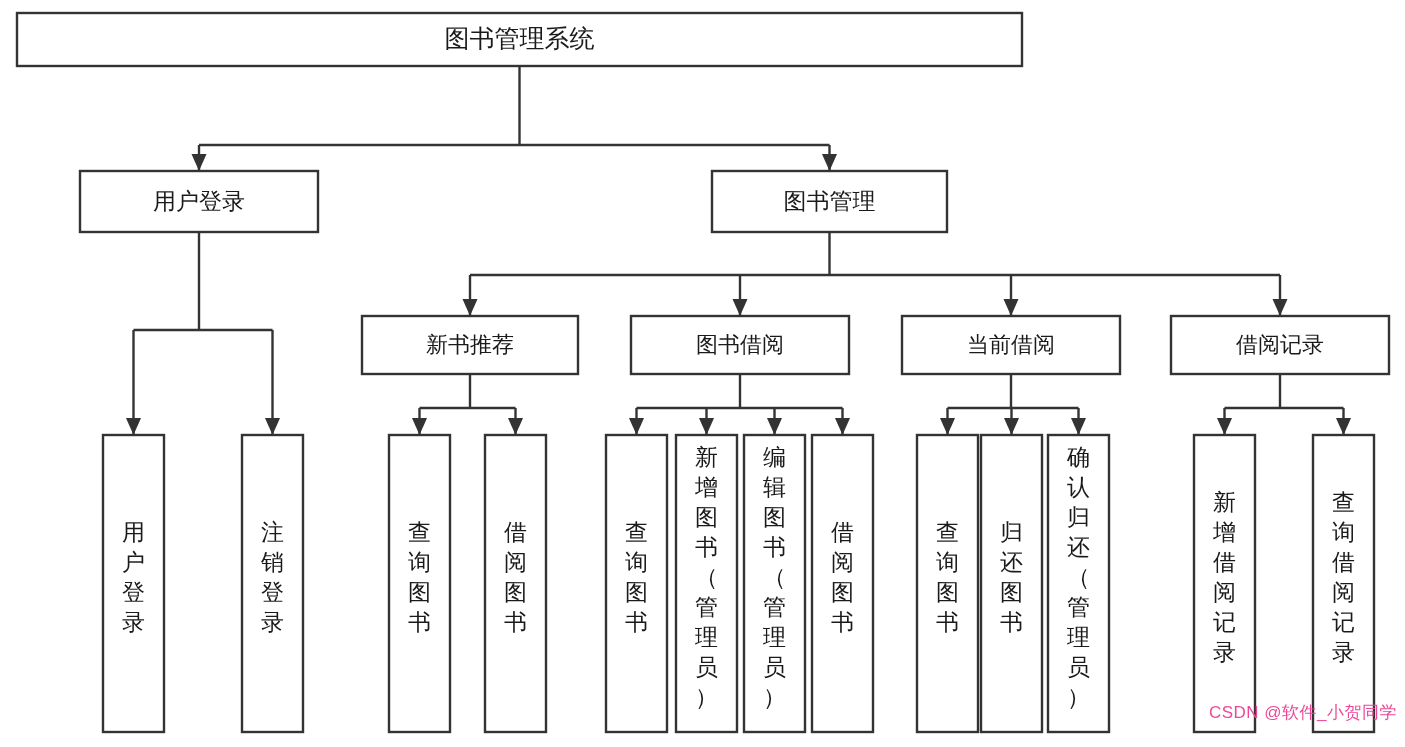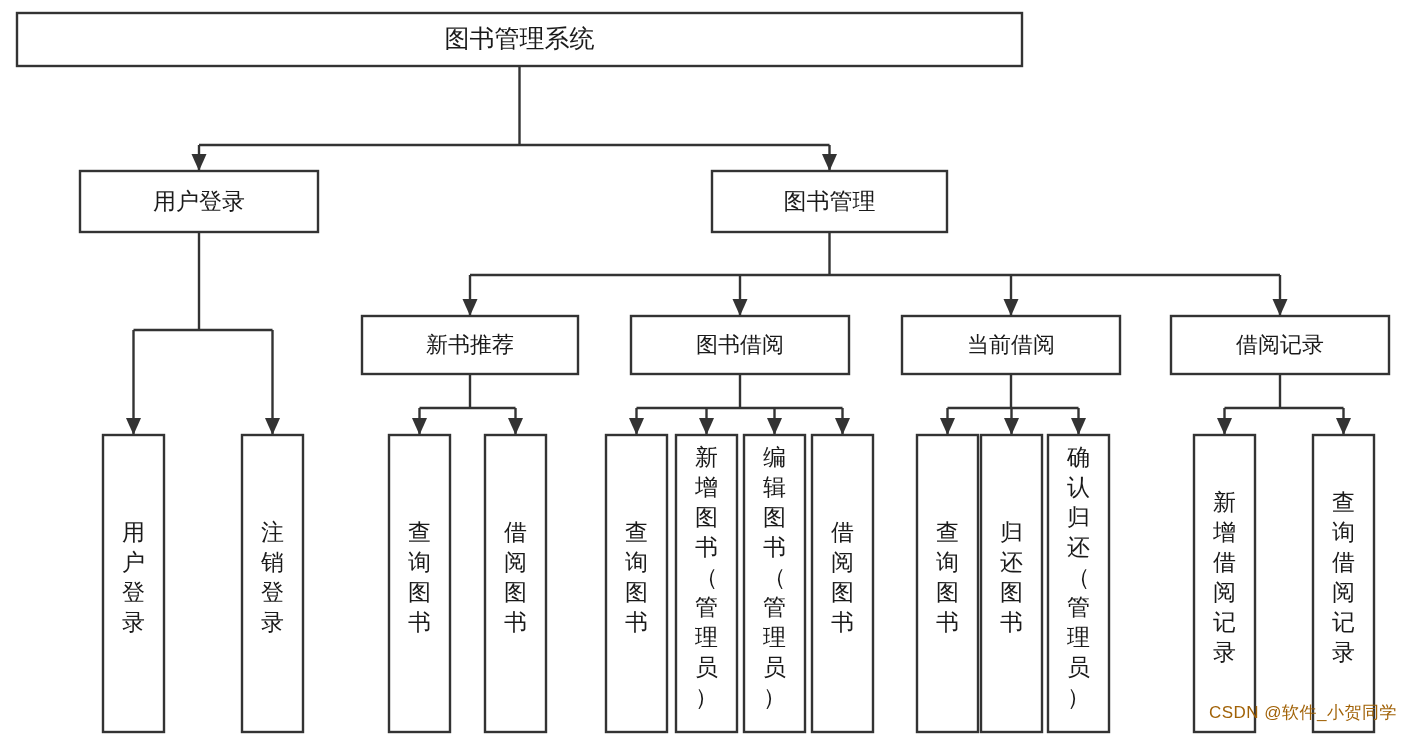--- a/index.html
+++ b/index.html
@@ -50,21 +50,21 @@
   .arrow-head {
     fill: #333333;
     stroke: none;
   }
   .watermark {
     position: absolute;
     right: 8px;
     bottom: 6px;
     font-family: "Liberation Sans", "DejaVu Sans", sans-serif;
     font-size: 17px;
-    color: #a16207;
+    color: #ec4899;
     letter-spacing: 0.5px;
     white-space: nowrap;
     pointer-events: none;
   }
 </style>
 </head>
 <body>
 
 <div id="diagram-root">
   <svg id="diagram-svg" width="1405" height="747" viewBox="0 0 1405 747" xmlns="http://www.w3.org/2000/svg">

